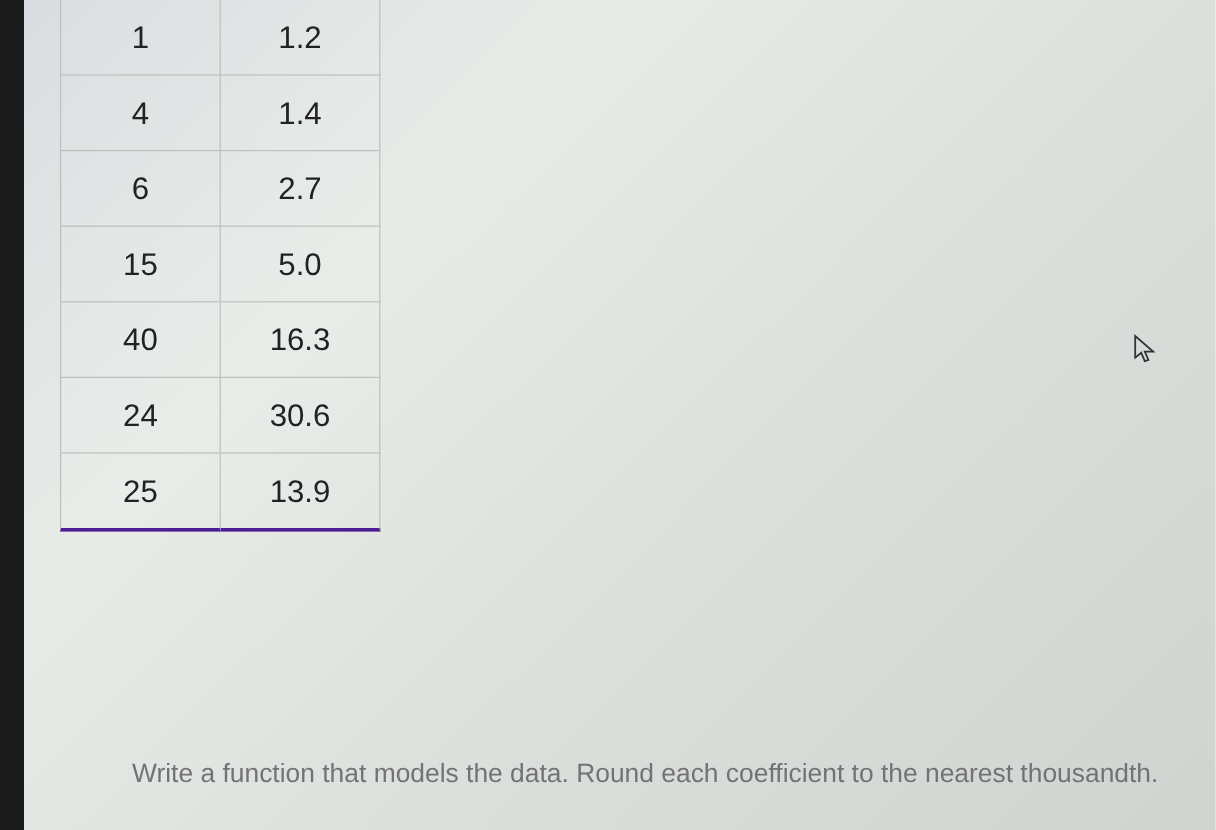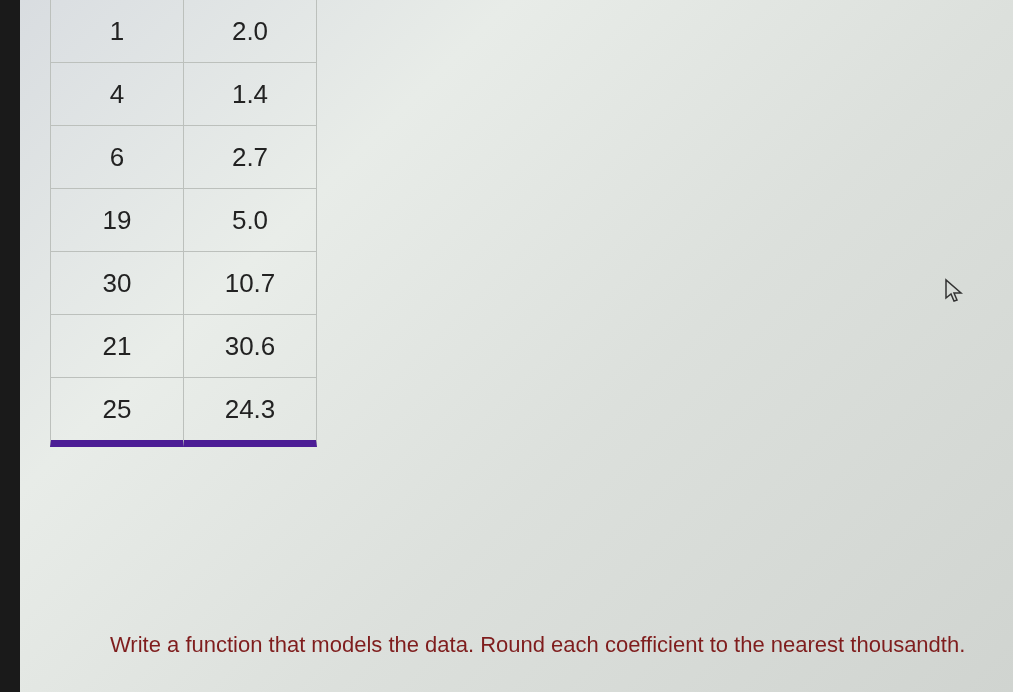--- a/index.html
+++ b/index.html
@@ -31,70 +31,70 @@
     font-size: 26px;
     color: #222;
     border-right: 1px solid #bcc0bc;
     border-bottom: 1px solid #bcc0bc;
     background: rgba(255,255,255,0.05);
   }
   .data-table td:first-child {
     border-left: 1px solid #bcc0bc;
   }
   .data-table tr:last-child td {
-    border-bottom: 7px solid #4c1d95;
+    border-bottom: 3px solid #4c1d95;
   }
   .prompt {
     position: absolute;
     bottom: 34px;
     left: 90px;
     right: 30px;
     font-size: 22px;
-    color: #7f1d1d;
+    color: #737373;
     text-align: left;
   }
   .cursor-icon {
     position: absolute;
     right: 48px;
     top: 278px;
   }
 </style>
 </head>
 <body>
 
 <div class="content">
   <table class="data-table">
     <tbody>
       <tr>
         <td>1</td>
-        <td>2.0</td>
+        <td>1.2</td>
       </tr>
       <tr>
         <td>4</td>
         <td>1.4</td>
       </tr>
       <tr>
         <td>6</td>
         <td>2.7</td>
       </tr>
       <tr>
-        <td>19</td>
+        <td>15</td>
         <td>5.0</td>
       </tr>
       <tr>
-        <td>30</td>
-        <td>10.7</td>
+        <td>40</td>
+        <td>16.3</td>
       </tr>
       <tr>
-        <td>21</td>
+        <td>24</td>
         <td>30.6</td>
       </tr>
       <tr>
         <td>25</td>
-        <td>24.3</td>
+        <td>13.9</td>
       </tr>
     </tbody>
   </table>
 </div>
 
 <div class="prompt">Write a function that models the data. Round each coefficient to the nearest thousandth.</div>
 
 <span class="cursor-icon">
   <svg width="22" height="26" viewBox="0 0 22 26">
     <path d="M3 2 L3 20 L8 16 L11 23 L14 22 L11 15 L18 15 Z" fill="none" stroke="#333" stroke-width="1.5"></path>

